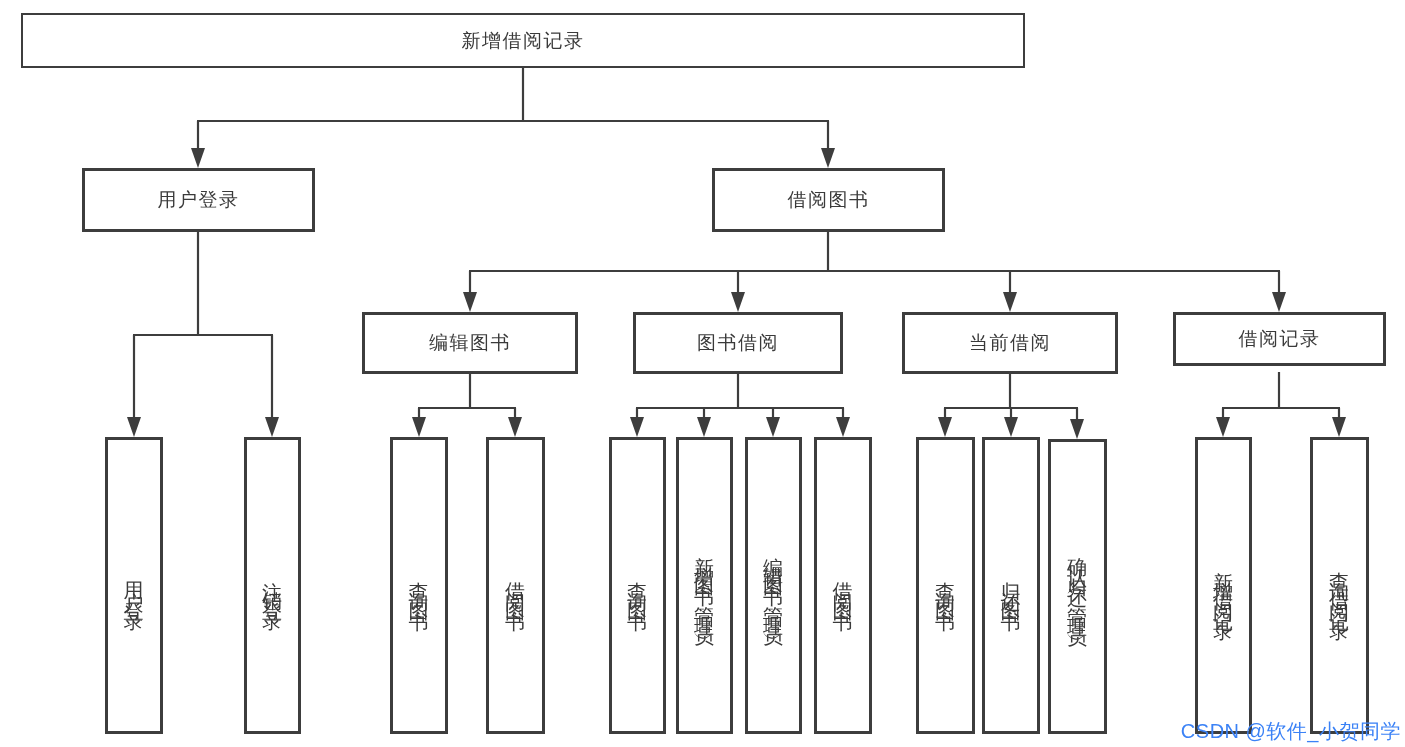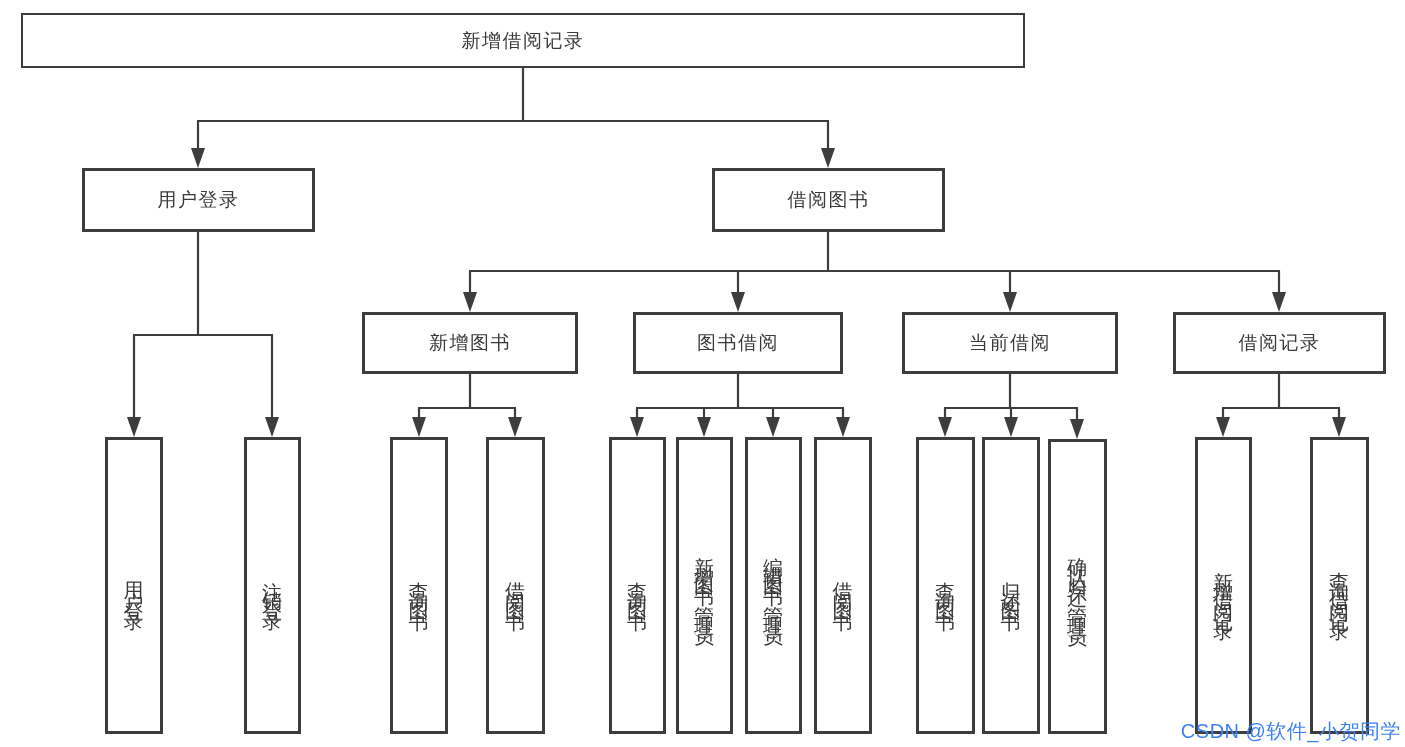--- a/index.html
+++ b/index.html
@@ -111,29 +111,29 @@
   </div>
 
   <div class="node" style="left:82px;top:168px;width:233px;height:64px">
     <span class="hlabel">用户登录</span>
   </div>
   <div class="node" style="left:712px;top:168px;width:233px;height:64px">
     <span class="hlabel">借阅图书</span>
   </div>
 
   <div class="node" style="left:362px;top:312px;width:216px;height:62px">
-    <span class="hlabel">新增图书</span>
+    <span class="hlabel">编辑图书</span>
   </div>
   <div class="node" style="left:633px;top:312px;width:210px;height:62px">
     <span class="hlabel">图书借阅</span>
   </div>
   <div class="node" style="left:902px;top:312px;width:216px;height:62px">
     <span class="hlabel">当前借阅</span>
   </div>
-  <div class="node" style="left:1173px;top:312px;width:213px;height:62px">
+  <div class="node" style="left:1173px;top:312px;width:213px;height:54px">
     <span class="hlabel">借阅记录</span>
   </div>
 
   <div class="node" style="left:105px;top:437px;width:58px;height:297px">
     <span class="vlabel">用户登录</span>
   </div>
   <div class="node" style="left:244px;top:437px;width:57px;height:297px">
     <span class="vlabel">注销登录</span>
   </div>
 

